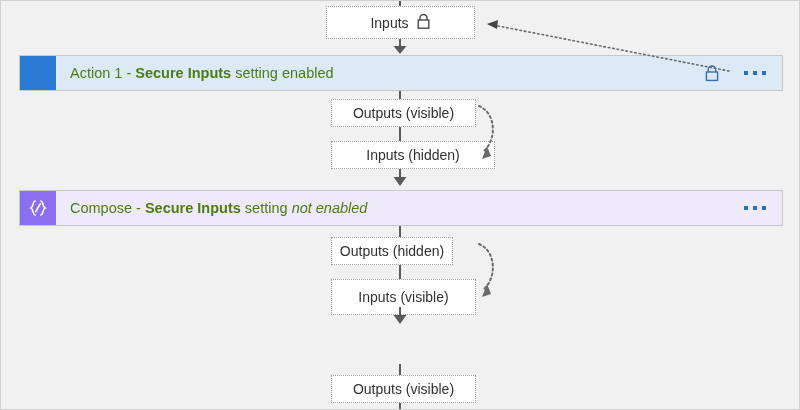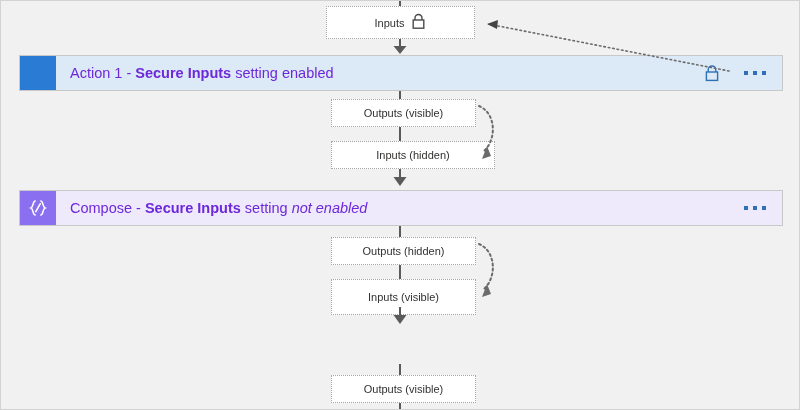--- a/index.html
+++ b/index.html
@@ -17,21 +17,21 @@
     overflow:hidden;
   }
 
   
   .databox{
     position:absolute;
     box-sizing:border-box;
     background:#ffffff;
     border:1px dotted #a6a6a6;
     display:flex;align-items:center;justify-content:center;
-    font-size:11px;
+    font-size:14px;
     color:#323130;
     white-space:nowrap;
   }
   .databox .lbl{display:inline-block;}
   .lock-inline{
     display:inline-block;
     margin-left:7px;
     vertical-align:-2px;
   }
 
@@ -49,21 +49,21 @@
   .act-icon{
     width:36px;height:34px;flex:0 0 36px;
     display:flex;align-items:center;justify-content:center;
   }
   .act-icon.blue{background:#2a7bd4;}
   .act-icon.purple{background:#8a6ff0;}
 
   .act-label{
     margin-left:14px;
     font-size:14.5px;
-    color:#6d28d9;
+    color:#4d7c0f;
     white-space:nowrap;
   }
   .act-label b{font-weight:bold;}
   .act-label i{font-style:italic;}
 
   .row-right{
     margin-left:auto;
     display:flex;align-items:center;
     padding-right:10px;
   }
@@ -164,21 +164,21 @@
       <span class="ellipsis">
         <span></span>
           <span></span>
           <span></span>
       </span>
     </div>
   </div>
 
   <div class="vline" style="left:398px;top:225px;height:13px;"></div>
 
-  <div class="databox" style="left:330px;top:236px;width:145px;height:28px;">
+  <div class="databox" style="left:330px;top:236px;width:122px;height:28px;">
     <span class="lbl">Outputs (hidden)</span>
   </div>
 
   <div class="vline" style="left:398px;top:264px;height:14px;"></div>
 
   <div class="databox" style="left:330px;top:278px;width:145px;height:36px;">
     <span class="lbl">Inputs  (visible)</span>
   </div>
 
   <svg class="curvesvg" style="left:468px;top:236px;width:40px;height:70px;">

